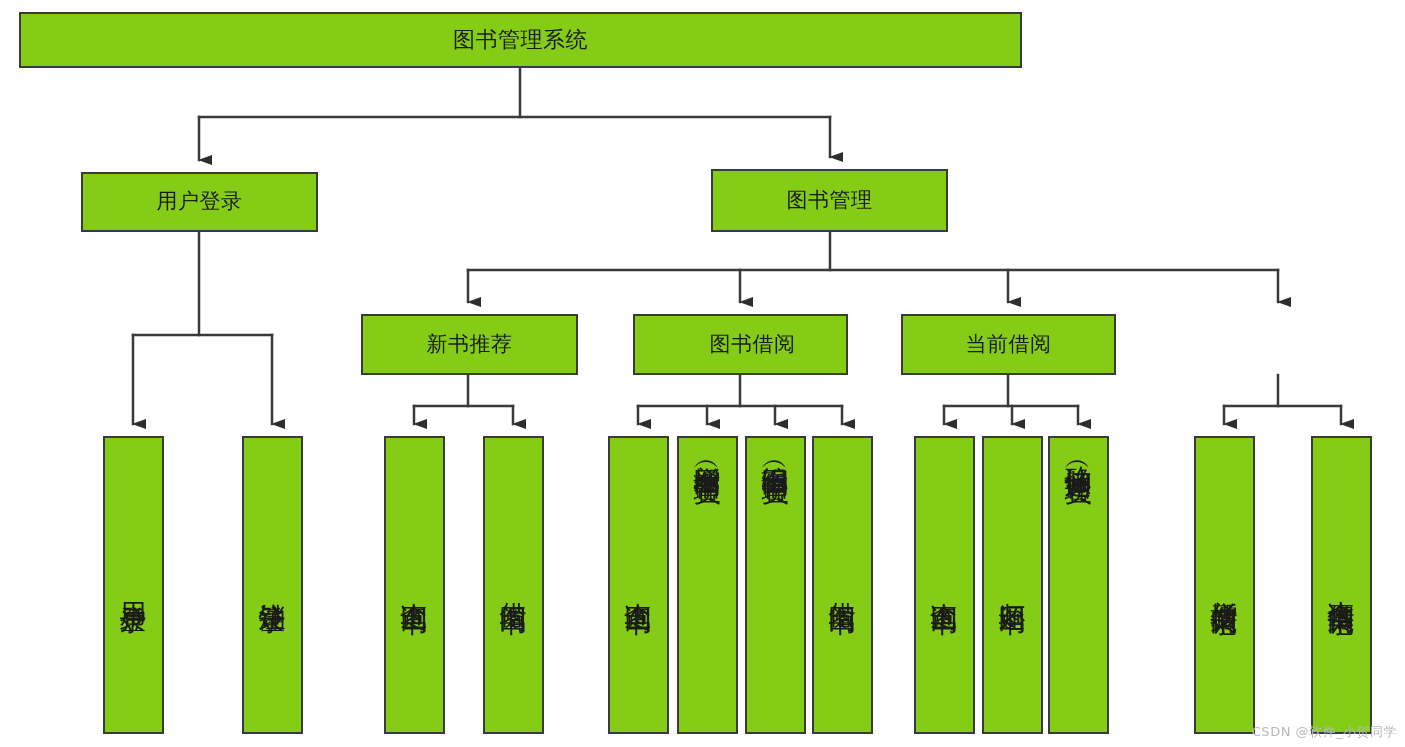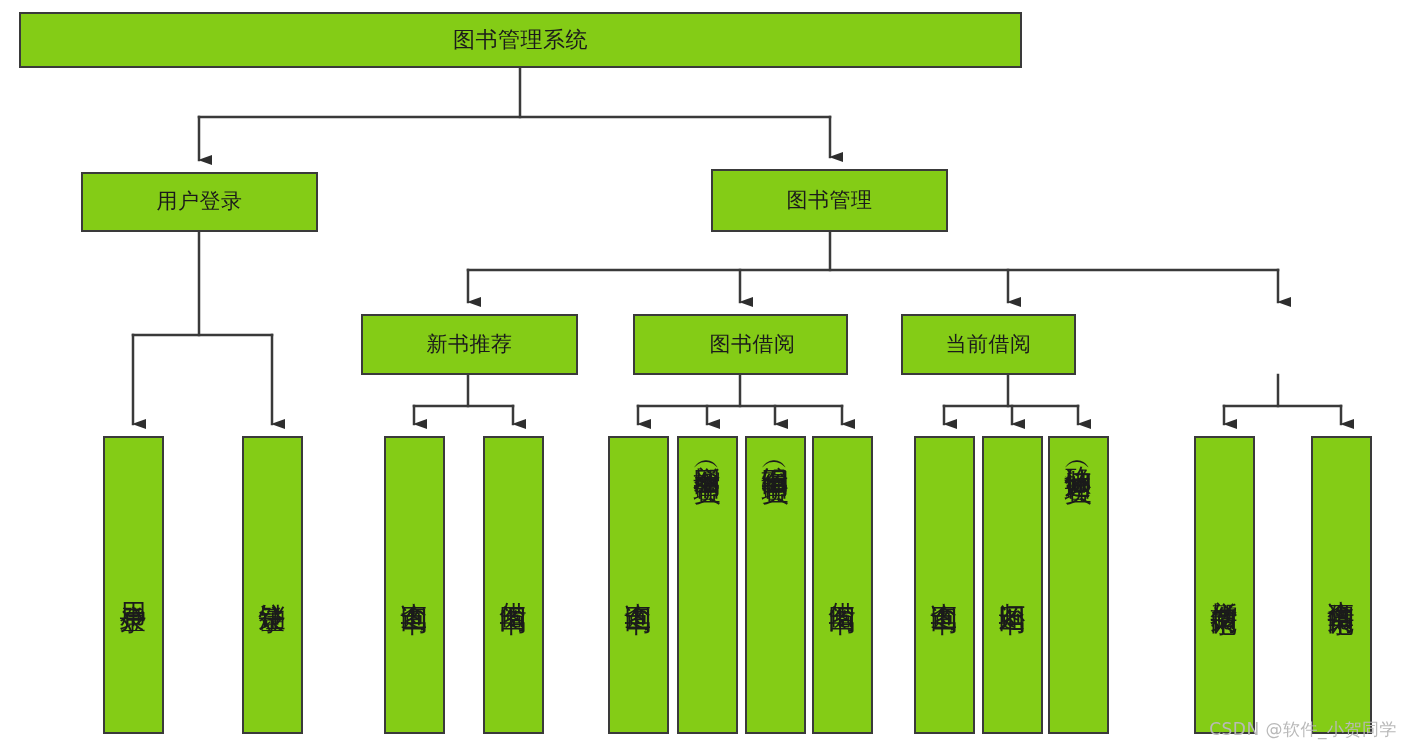--- a/index.html
+++ b/index.html
@@ -67,21 +67,21 @@
   }
   
   .node.vert.center {
     align-items: center;
     padding-top: 0;
   }
   #watermark {
     position: absolute;
     right: 8px;
     bottom: 6px;
-    font-size: 17px;
+    font-size: 13px;
     color: #b9b9b9;
     letter-spacing: 0.5px;
     z-index: 5;
     white-space: nowrap;
     font-family: "DejaVu Sans", "Liberation Sans", sans-serif;
   }
 </style>
 </head>
 <body>
 
@@ -150,21 +150,21 @@
   </div>
 
   <div class="node horiz" style="left:361px; top:314px; width:217px; height:61px;">
     <span class="label">新书推荐</span>
   </div>
 
   <div class="node horiz" style="left:633px; top:314px; width:215px; height:61px;padding-left:24px;">
     <span class="label">图书借阅</span>
   </div>
 
-  <div class="node horiz" style="left:901px; top:314px; width:175px; height:61px;">
+  <div class="node horiz" style="left:901px; top:314px; width:215px; height:61px;">
     <span class="label">当前借阅</span>
   </div>
 
 
   <div class="node vert center" style="left:103px; top:436px; width:61px; height:298px;">
     <span class="label">用户登录</span>
   </div>
 
   <div class="node vert center" style="left:242px; top:436px; width:61px; height:298px;">
     <span class="label">注销登录</span>

